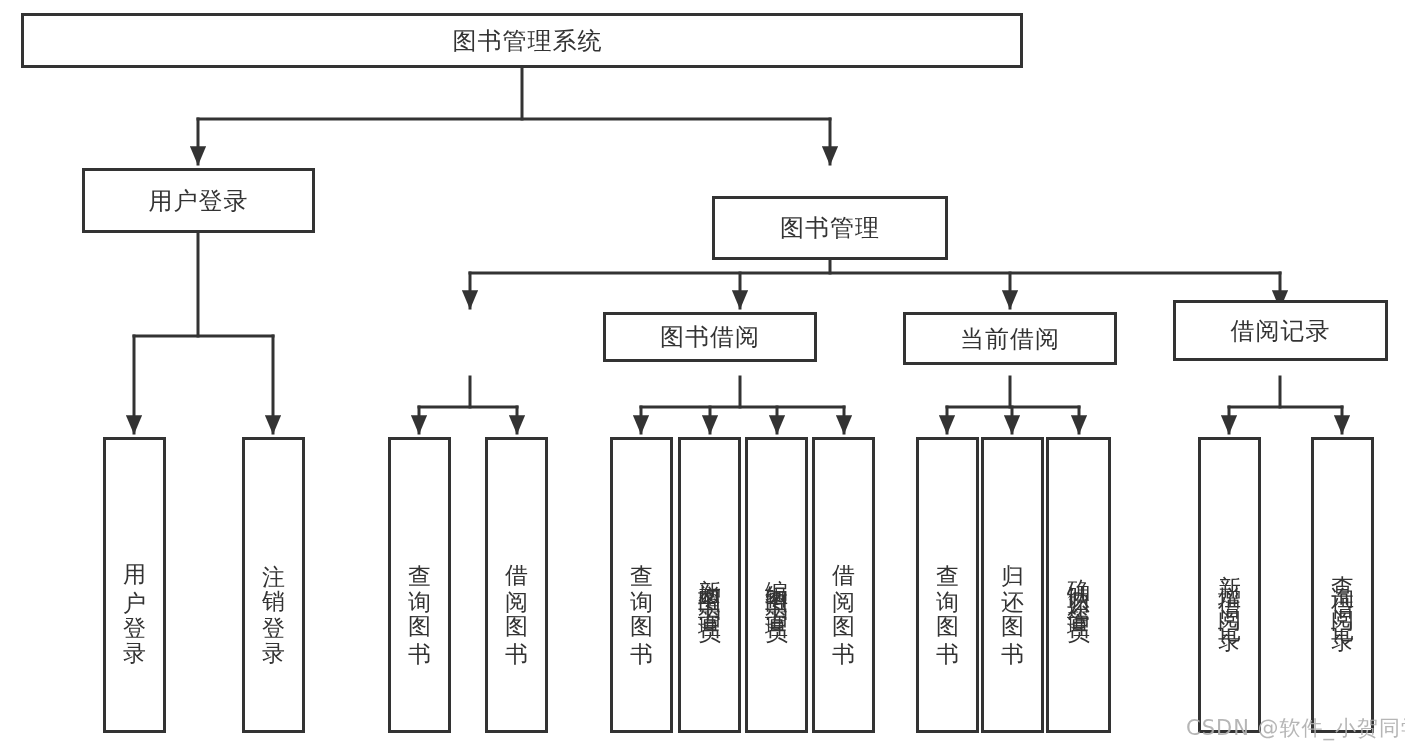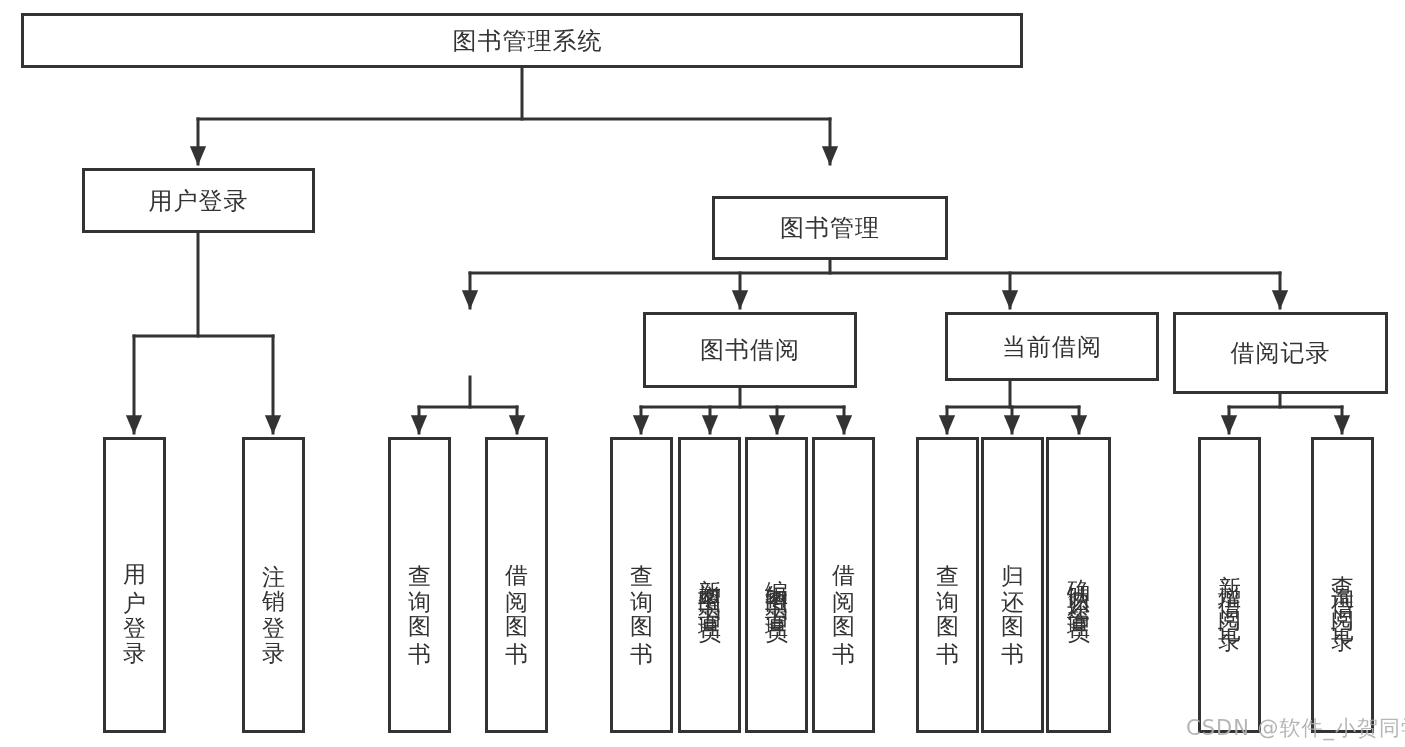--- a/index.html
+++ b/index.html
@@ -106,27 +106,27 @@
     <span class="h-label">图书管理系统</span>
   </div>
 
   <div class="node" style="left:82px; top:168px; width:233px; height:65px;">
     <span class="h-label">用户登录</span>
   </div>
   <div class="node" style="left:712px; top:168px; width:236px; height:64px;margin-top:28px;">
     <span class="h-label">图书管理</span>
   </div>
 
-  <div class="node" style="left:643px; top:312px; width:214px; height:76px;">
+  <div class="node" style="left:603px; top:312px; width:214px; height:50px;">
     <span class="h-label">图书借阅</span>
   </div>
-  <div class="node" style="left:903px; top:312px; width:214px; height:69px;margin-left:42px;">
+  <div class="node" style="left:903px; top:312px; width:214px; height:53px;">
     <span class="h-label">当前借阅</span>
   </div>
-  <div class="node" style="left:1173px; top:312px; width:215px; height:82px;text-align:right;">
+  <div class="node" style="left:1173px; top:300px; width:215px; height:61px;text-align:right;">
     <span class="h-label">借阅记录</span>
   </div>
 
   <div class="node leaf" style="left:103px;">
     <span class="vtext sp4">用户登录</span>
   </div>
   <div class="node leaf" style="left:242px;">
     <span class="vtext sp4">注销登录</span>
   </div>
 

